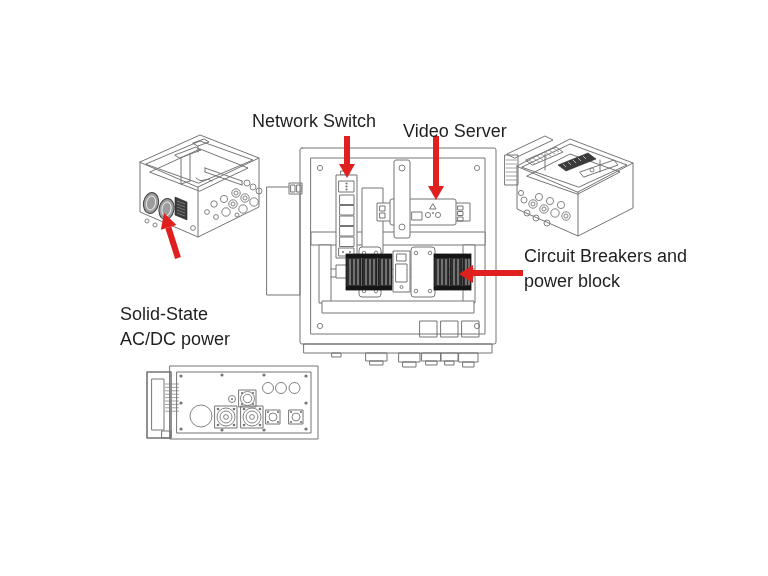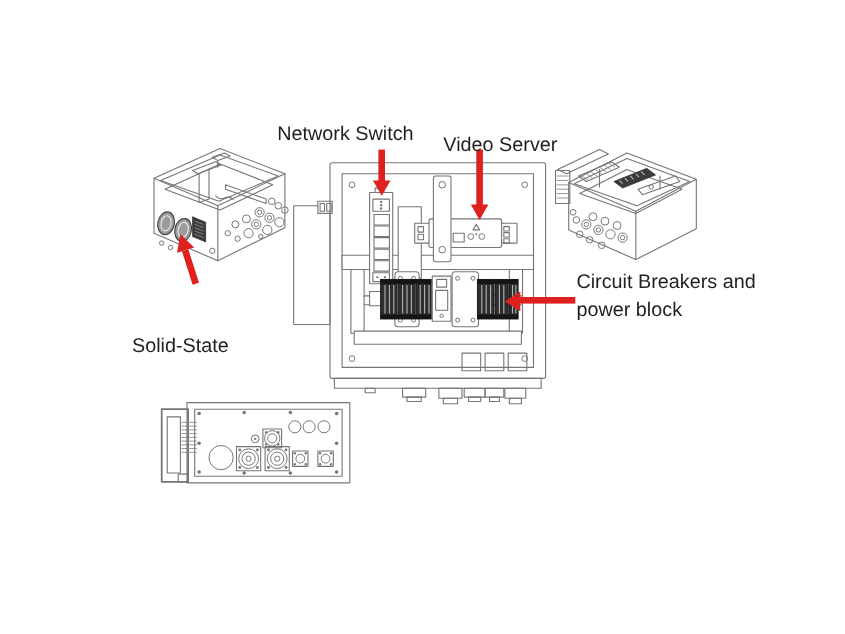--- a/index.html
+++ b/index.html
@@ -328,20 +328,21 @@
       </g>
     </g>
   </svg>
 
   <div class="lbl" style="left:252px;top:109px;width:140px;">Network Switch</div>
 
   <div class="lbl" style="left:403px;top:119px;width:114px;">Video Server</div>
 
   <div class="lbl" style="left:120px;top:266px;width:125px;margin-top:36px;">
     <div>Solid-State</div>
+    <div>AC/DC power</div>
   </div>
 
   <div class="lbl" style="left:524px;top:244px;width:166px;">
     <div>Circuit Breakers and</div>
     <div>power block</div>
   </div>
 
 </div>
 
 </body></html>

